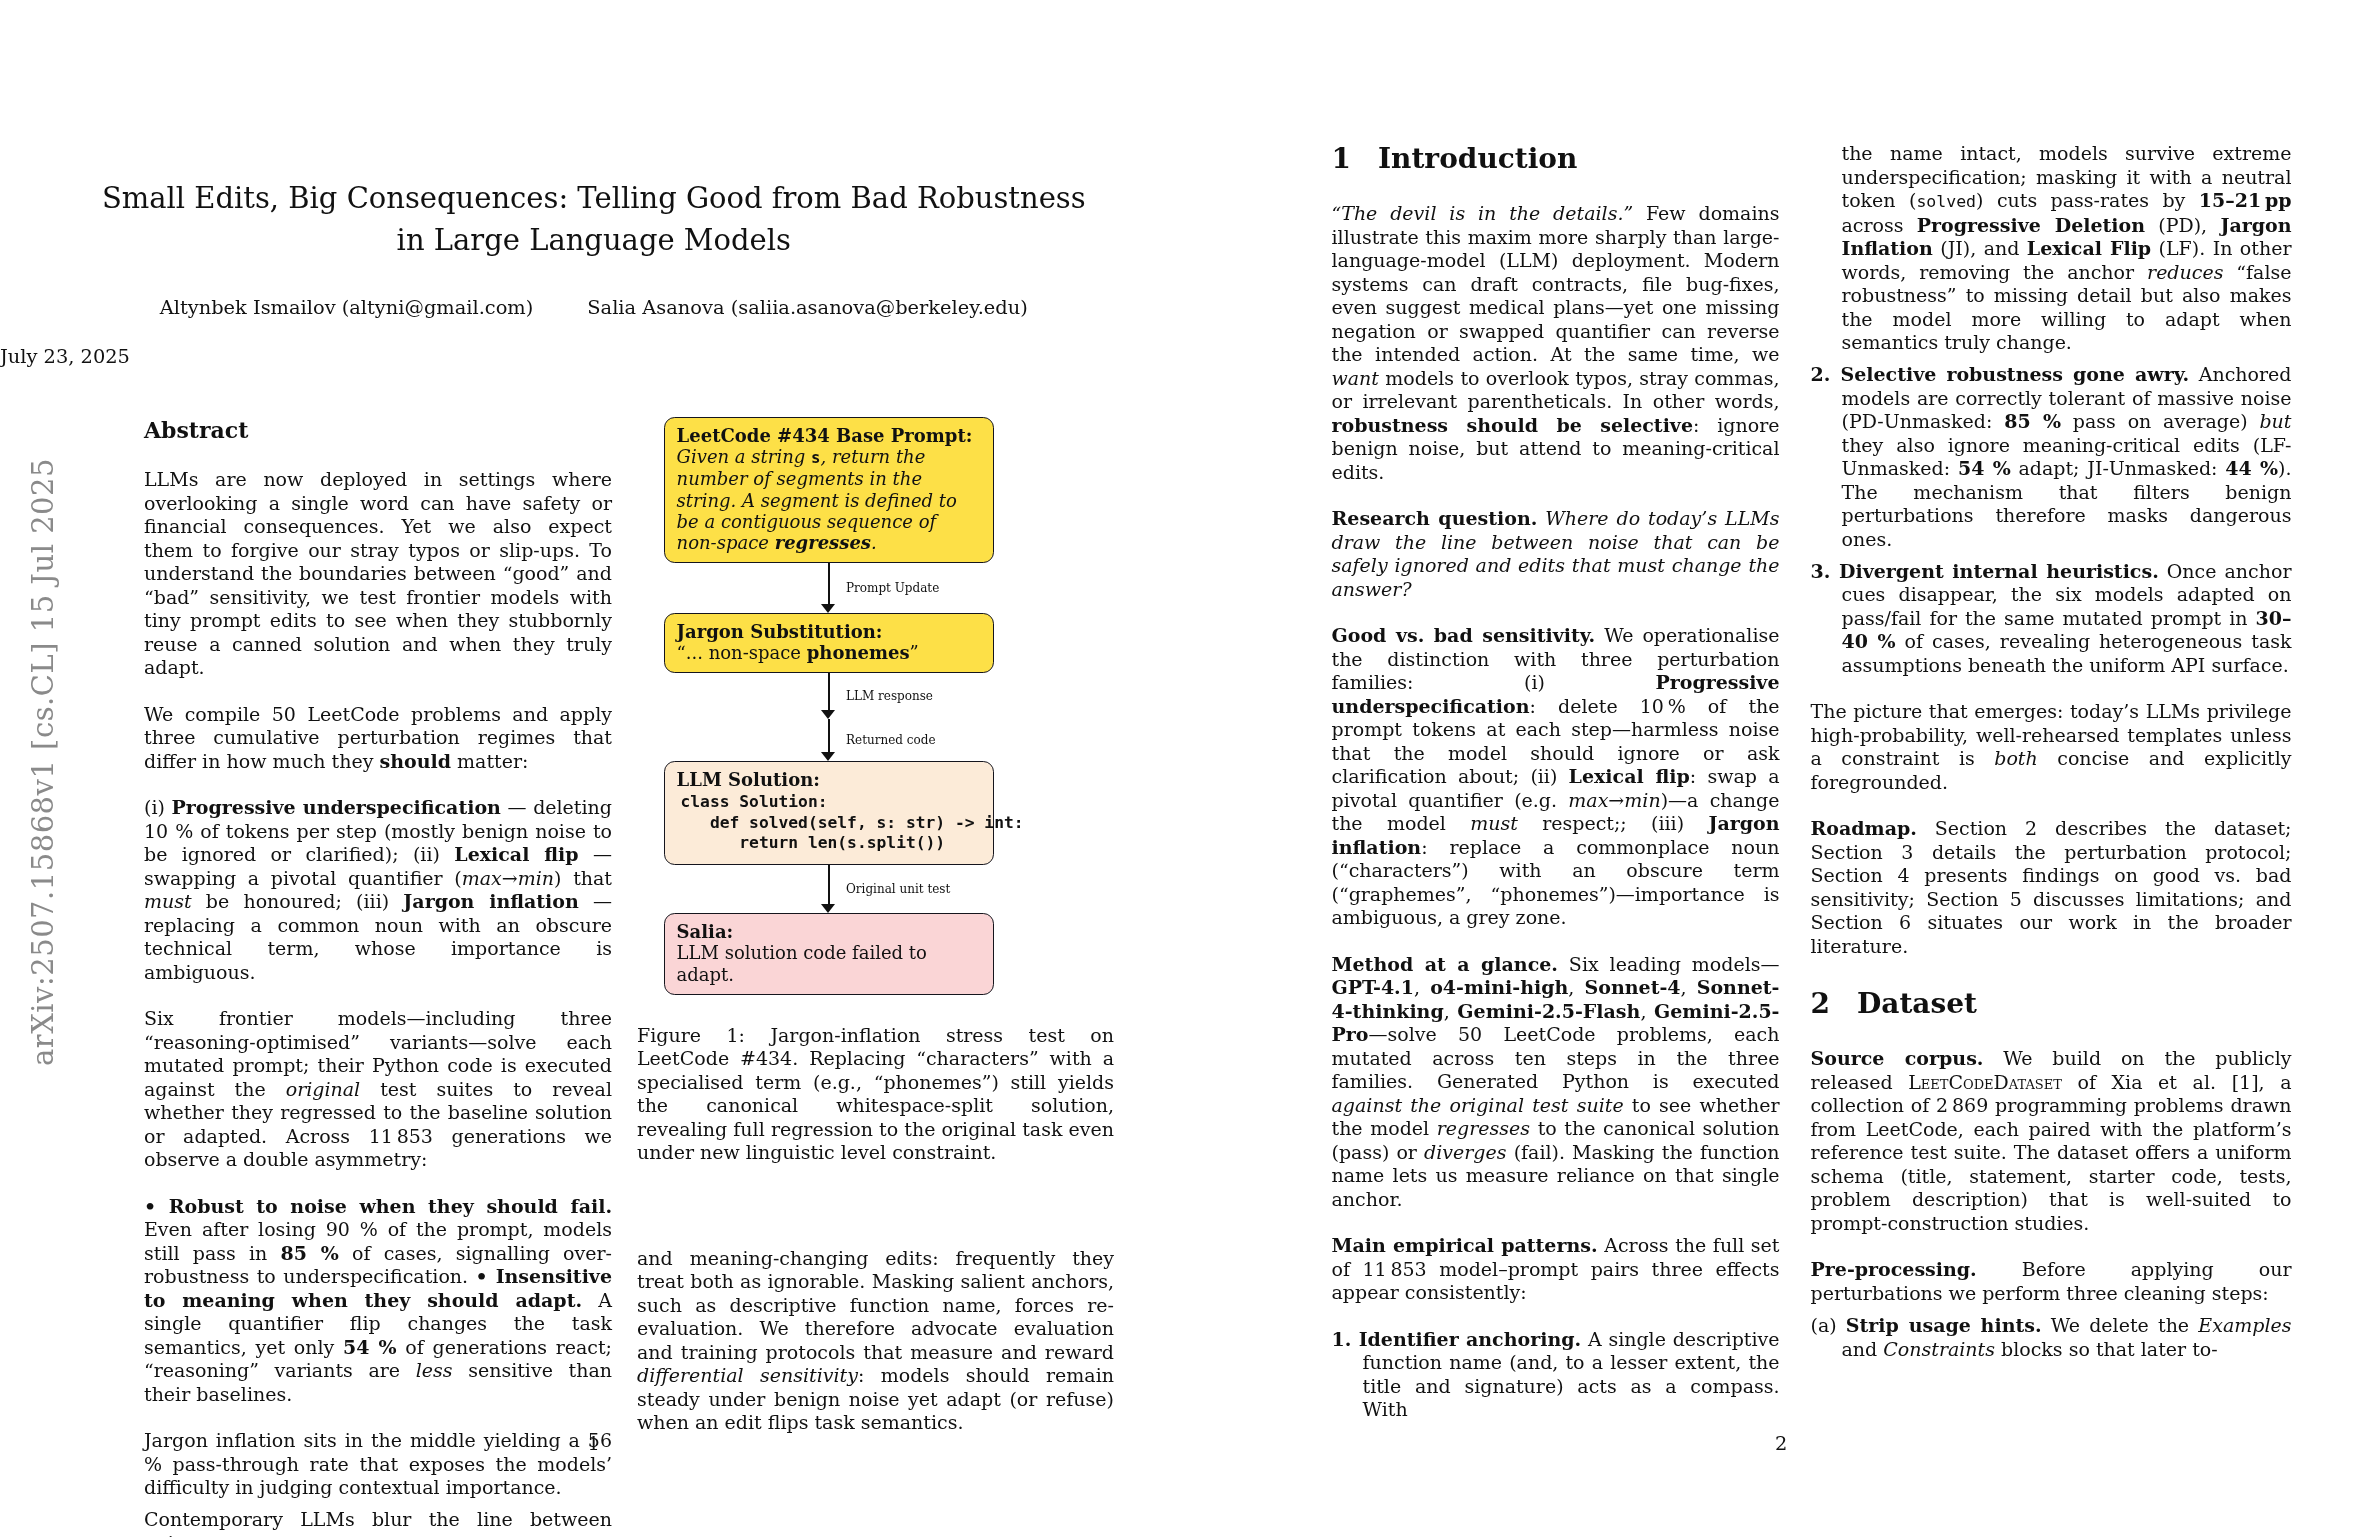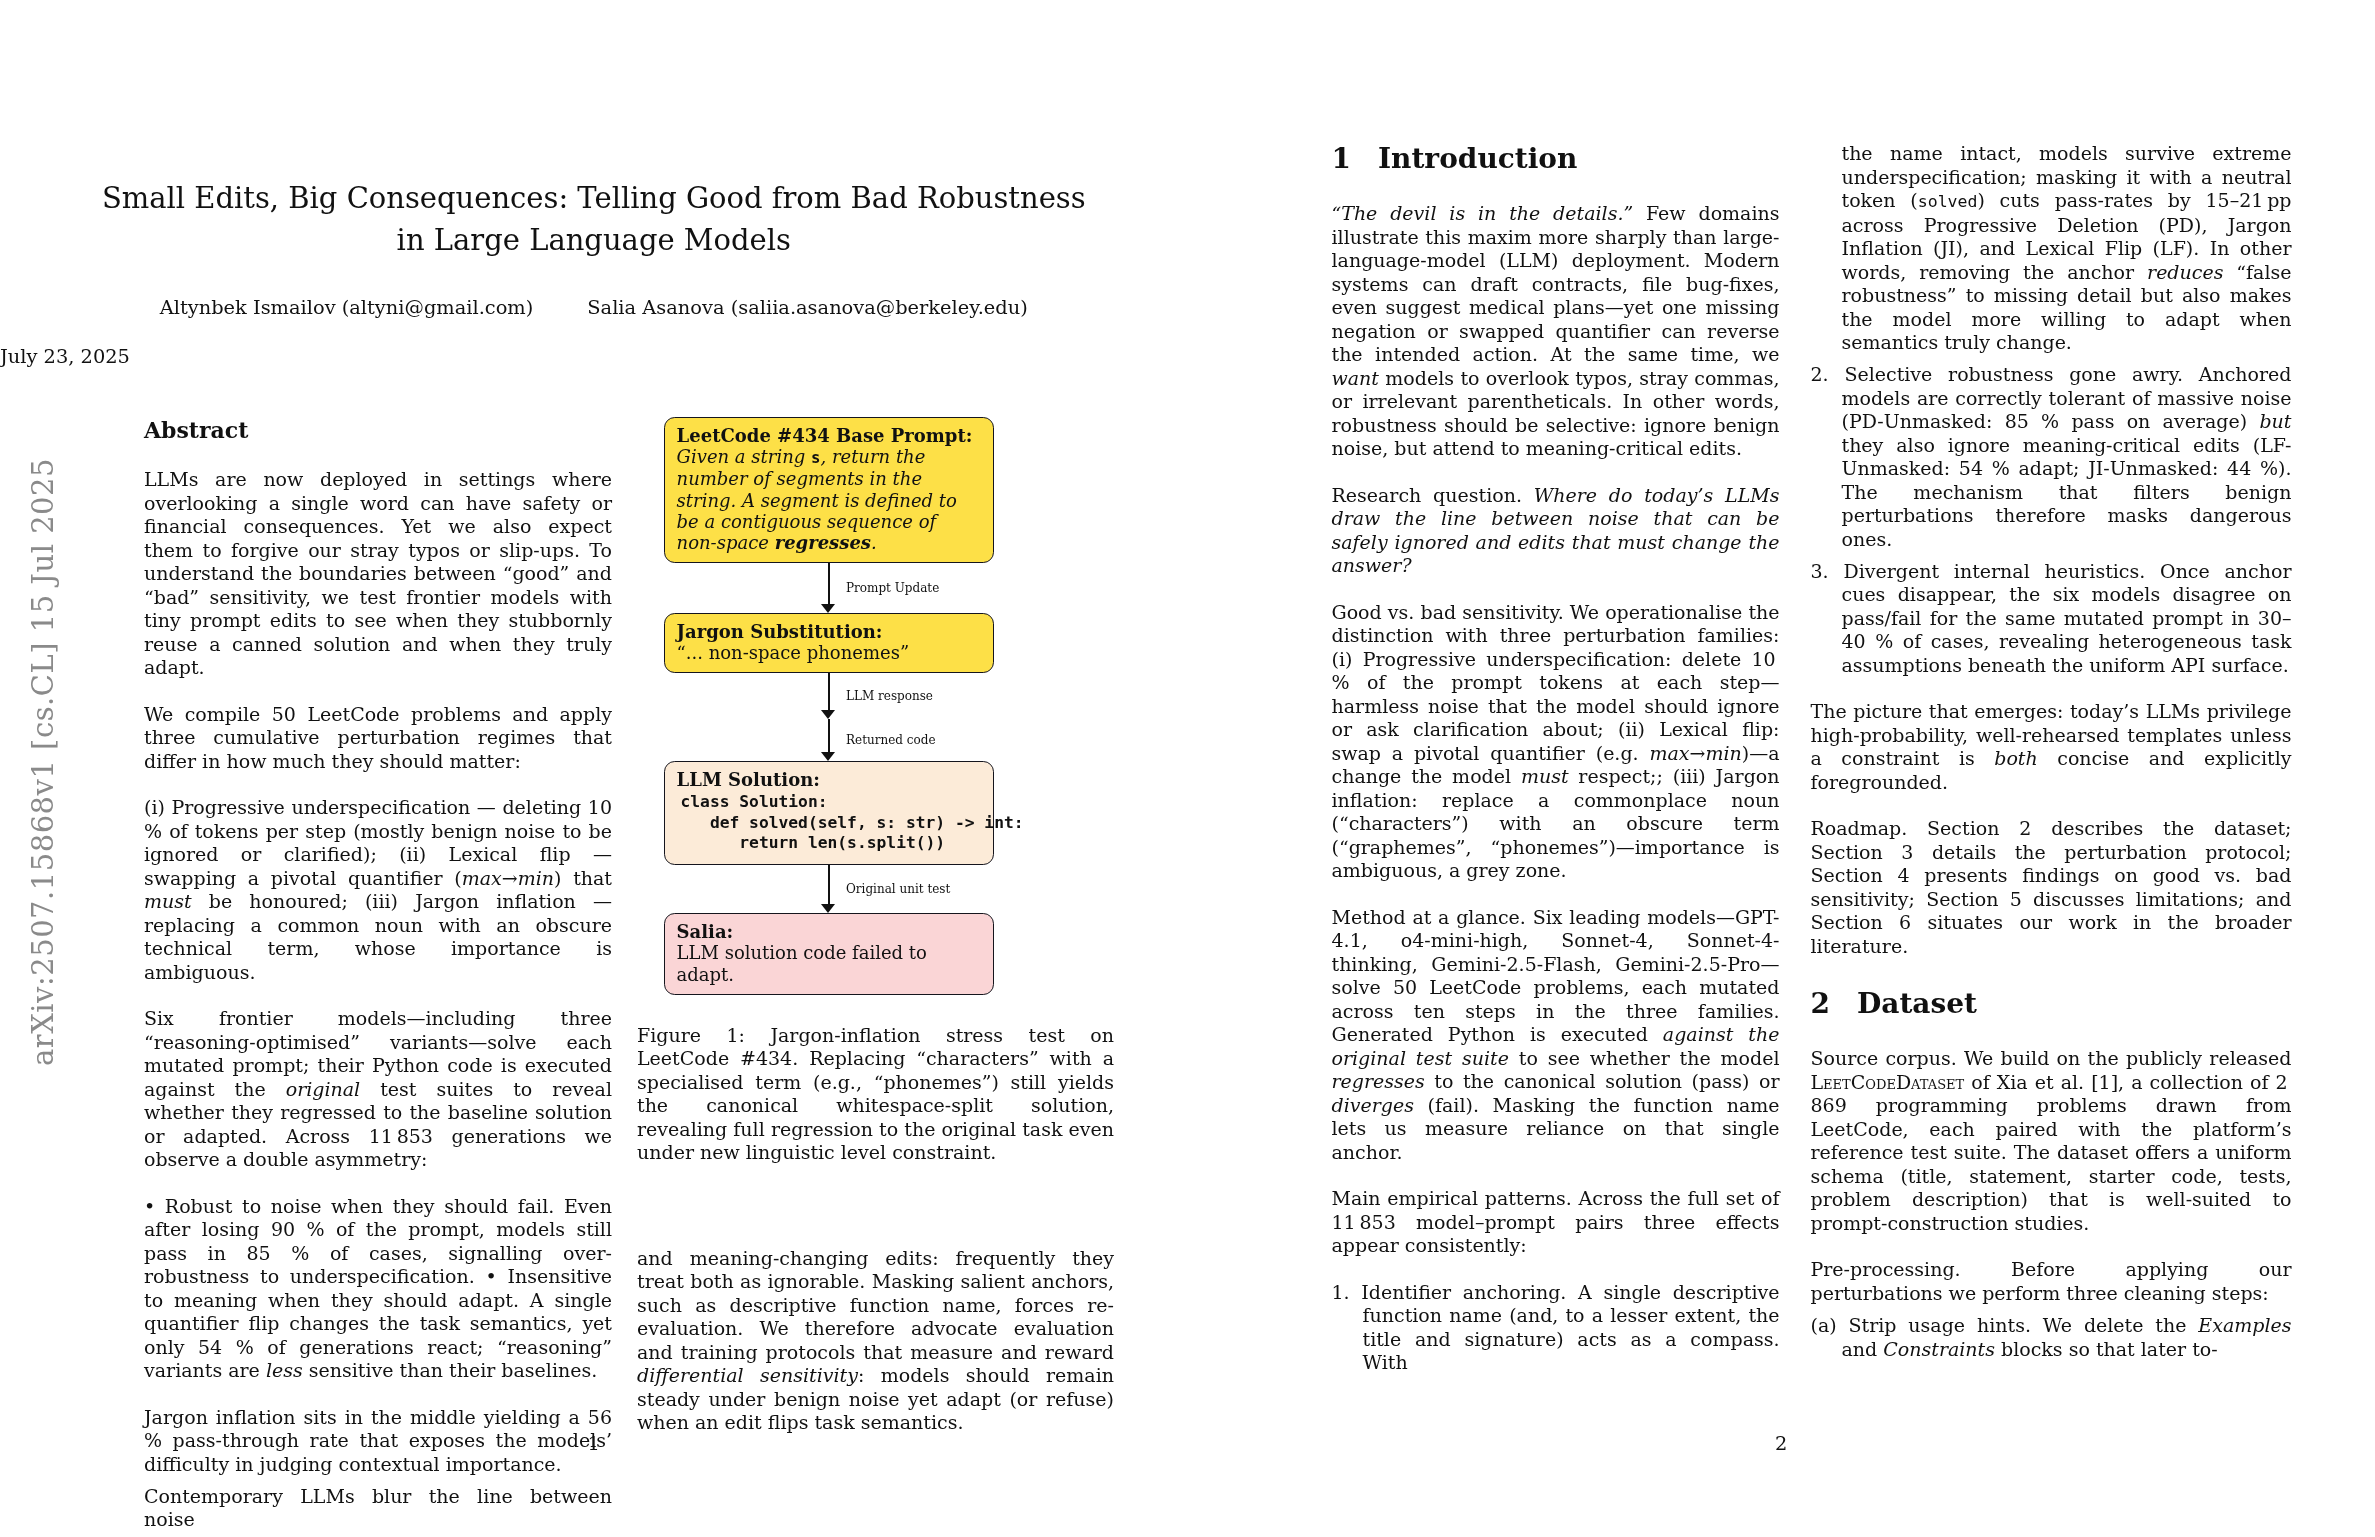--- a/index.html
+++ b/index.html
@@ -1,21 +1,21 @@
 <!DOCTYPE html>
 <html lang="en"><head>
 <meta charset="utf-8">
 <style>
   html,body{margin:0;padding:0;background:#ffffff;}
   .spread{width:2375px;height:1537px;display:flex;background:#ffffff;font-family:"DejaVu Serif",serif;color:#111;}
   .page{width:1188px;height:1537px;position:relative;overflow:hidden;background:#ffffff;}
   
   p{margin:0 0 8.7px 0;font-size:19px;line-height:23.5px;text-align:justify;hyphens:auto;-webkit-hyphens:auto;}
   .gap{margin-top:23px;}
-  .run-b{font-weight:normal;}
+  .run-b{font-weight:bold;}
   .run-i{font-style:italic;}
   .run-bi{font-weight:bold;font-style:italic;}
   .run-tt{font-family:"DejaVu Sans Mono",monospace;font-size:0.87em;}
   .run-btt{font-family:"DejaVu Sans Mono",monospace;font-weight:bold;font-style:normal;font-size:0.87em;}
   .run-sc{font-variant:small-caps;}
   
   .watermark{position:absolute;top:762px;left:43px;transform:translate(-50%,-50%) rotate(-90deg);
     white-space:nowrap;font-size:29px;color:#8a8a8a;letter-spacing:0.5px;}
   .title{margin-top:177px;text-align:center;font-size:29px;line-height:42px;}
   .authors{margin-top:35px;display:flex;justify-content:center;gap:54px;font-size:19.4px;}
@@ -159,21 +159,21 @@
         <p class="gap"><span class="run-b">Research question.</span><span>  </span><span class="run-i">Where do today’s LLMs draw the line between noise that can be safely ignored and edits that must change the answer?</span></p>
         <p class="gap"><span class="run-b">Good vs. bad sensitivity.</span><span>  We operationalise the distinction with three perturbation families: (i) </span><span class="run-b">Progressive underspecification</span><span>: delete 10 % of the prompt tokens at each step—harmless noise that the model should ignore or ask clarification about; (ii) </span><span class="run-b">Lexical flip</span><span>: swap a pivotal quantifier (e.g. </span><span class="run-i">max→min</span><span>)—a change the model </span><span class="run-i">must</span><span> respect;; (iii) </span><span class="run-b">Jargon inflation</span><span>: replace a commonplace noun (“characters”) with an obscure term (“graphemes”, “phonemes”)—importance is ambiguous, a grey zone.</span></p>
         <p class="gap"><span class="run-b">Method at a glance.</span><span>  Six leading models—</span><span class="run-b">GPT-4.1</span><span>, </span><span class="run-b">o4-mini-high</span><span>, </span><span class="run-b">Sonnet-4</span><span>, </span><span class="run-b">Sonnet-4-thinking</span><span>, </span><span class="run-b">Gemini-2.5-Flash</span><span>, </span><span class="run-b">Gemini-2.5-Pro</span><span>—solve 50 LeetCode problems, each mutated across ten steps in the three families. Generated Python is executed </span><span class="run-i">against the original test suite</span><span> to see whether the model </span><span class="run-i">regresses</span><span> to the canonical solution (pass) or </span><span class="run-i">diverges</span><span> (fail). Masking the function name lets us measure reliance on that single anchor.</span></p>
         <p class="gap"><span class="run-b">Main empirical patterns.</span><span>  Across the full set of 11 853 model–prompt pairs three effects appear consistently:</span></p>
         <p class="gap li"><span class="run-b">1. Identifier anchoring.</span><span> A single descriptive function name (and, to a lesser extent, the title and signature) acts as a compass. With</span></p>
       </div>
 
       <div class="colB2">
         <p class="licont"><span>the name intact, models survive extreme underspecification; masking it with a neutral token (</span><span class="run-tt">solved</span><span>) cuts pass-rates by </span><span class="run-b">15–21 pp</span><span> across </span><span class="run-b">Progressive Deletion</span><span> (PD), </span><span class="run-b">Jargon Inflation</span><span> (JI), and </span><span class="run-b">Lexical Flip</span><span> (LF). In other words, removing the anchor </span><span class="run-i">reduces</span><span> “false robustness” to missing detail but also makes the model more willing to adapt when semantics truly change.</span></p>
         <p class="li"><span class="run-b">2. Selective robustness gone awry.</span><span>  Anchored models are correctly tolerant of massive noise (PD-Unmasked: </span><span class="run-b">85 %</span><span> pass on average) </span><span class="run-i">but</span><span> they also ignore meaning-critical edits (LF-Unmasked: </span><span class="run-b">54 %</span><span> adapt; JI-Unmasked: </span><span class="run-b">44 %</span><span>). The mechanism that filters benign perturbations therefore masks dangerous ones.</span></p>
-        <p class="li"><span class="run-b">3. Divergent internal heuristics.</span><span>  Once anchor cues disappear, the six models disagree on pass/fail for the same mutated prompt in </span><span class="run-b">30–40 %</span><span> of cases, revealing heterogeneous task assumptions beneath the uniform API surface.</span></p>
+        <p class="li"><span class="run-b">3. Divergent internal heuristics.</span><span>  Once anchor cues disappear, the six models adapted on pass/fail for the same mutated prompt in </span><span class="run-b">30–40 %</span><span> of cases, revealing heterogeneous task assumptions beneath the uniform API surface.</span></p>
         <p class="gap"><span>The picture that emerges: today’s LLMs privilege high-probability, well-rehearsed templates unless a constraint is </span><span class="run-i">both</span><span> concise and explicitly foregrounded.</span></p>
         <p class="gap"><span class="run-b">Roadmap.</span><span>  Section 2 describes the dataset; Section 3 details the perturbation protocol; Section 4 presents findings on good vs. bad sensitivity; Section 5 discusses limitations; and Section 6 situates our work in the broader literature.</span></p>
         <h1 class="sec sec2">
           <span class="secnum">2</span><span>Dataset</span>
         </h1>
         <p><span class="run-b">Source corpus.</span><span>  We build on the publicly released </span><span class="run-sc">LeetCodeDataset</span><span> of Xia et al. [1], a collection of 2 869 programming problems drawn from LeetCode, each paired with the platform’s reference test suite. The dataset offers a uniform schema (title, statement, starter code, tests, problem description) that is well-suited to prompt-construction studies.</span></p>
         <p class="gap"><span class="run-b">Pre-processing.</span><span>  Before applying our perturbations we perform three cleaning steps:</span></p>
         <p class="li"><span>(a) </span><span class="run-b">Strip usage hints.</span><span>  We delete the </span><span class="run-i">Examples</span><span> and </span><span class="run-i">Constraints</span><span> blocks so that later to-</span></p>
       </div>
     </div>

